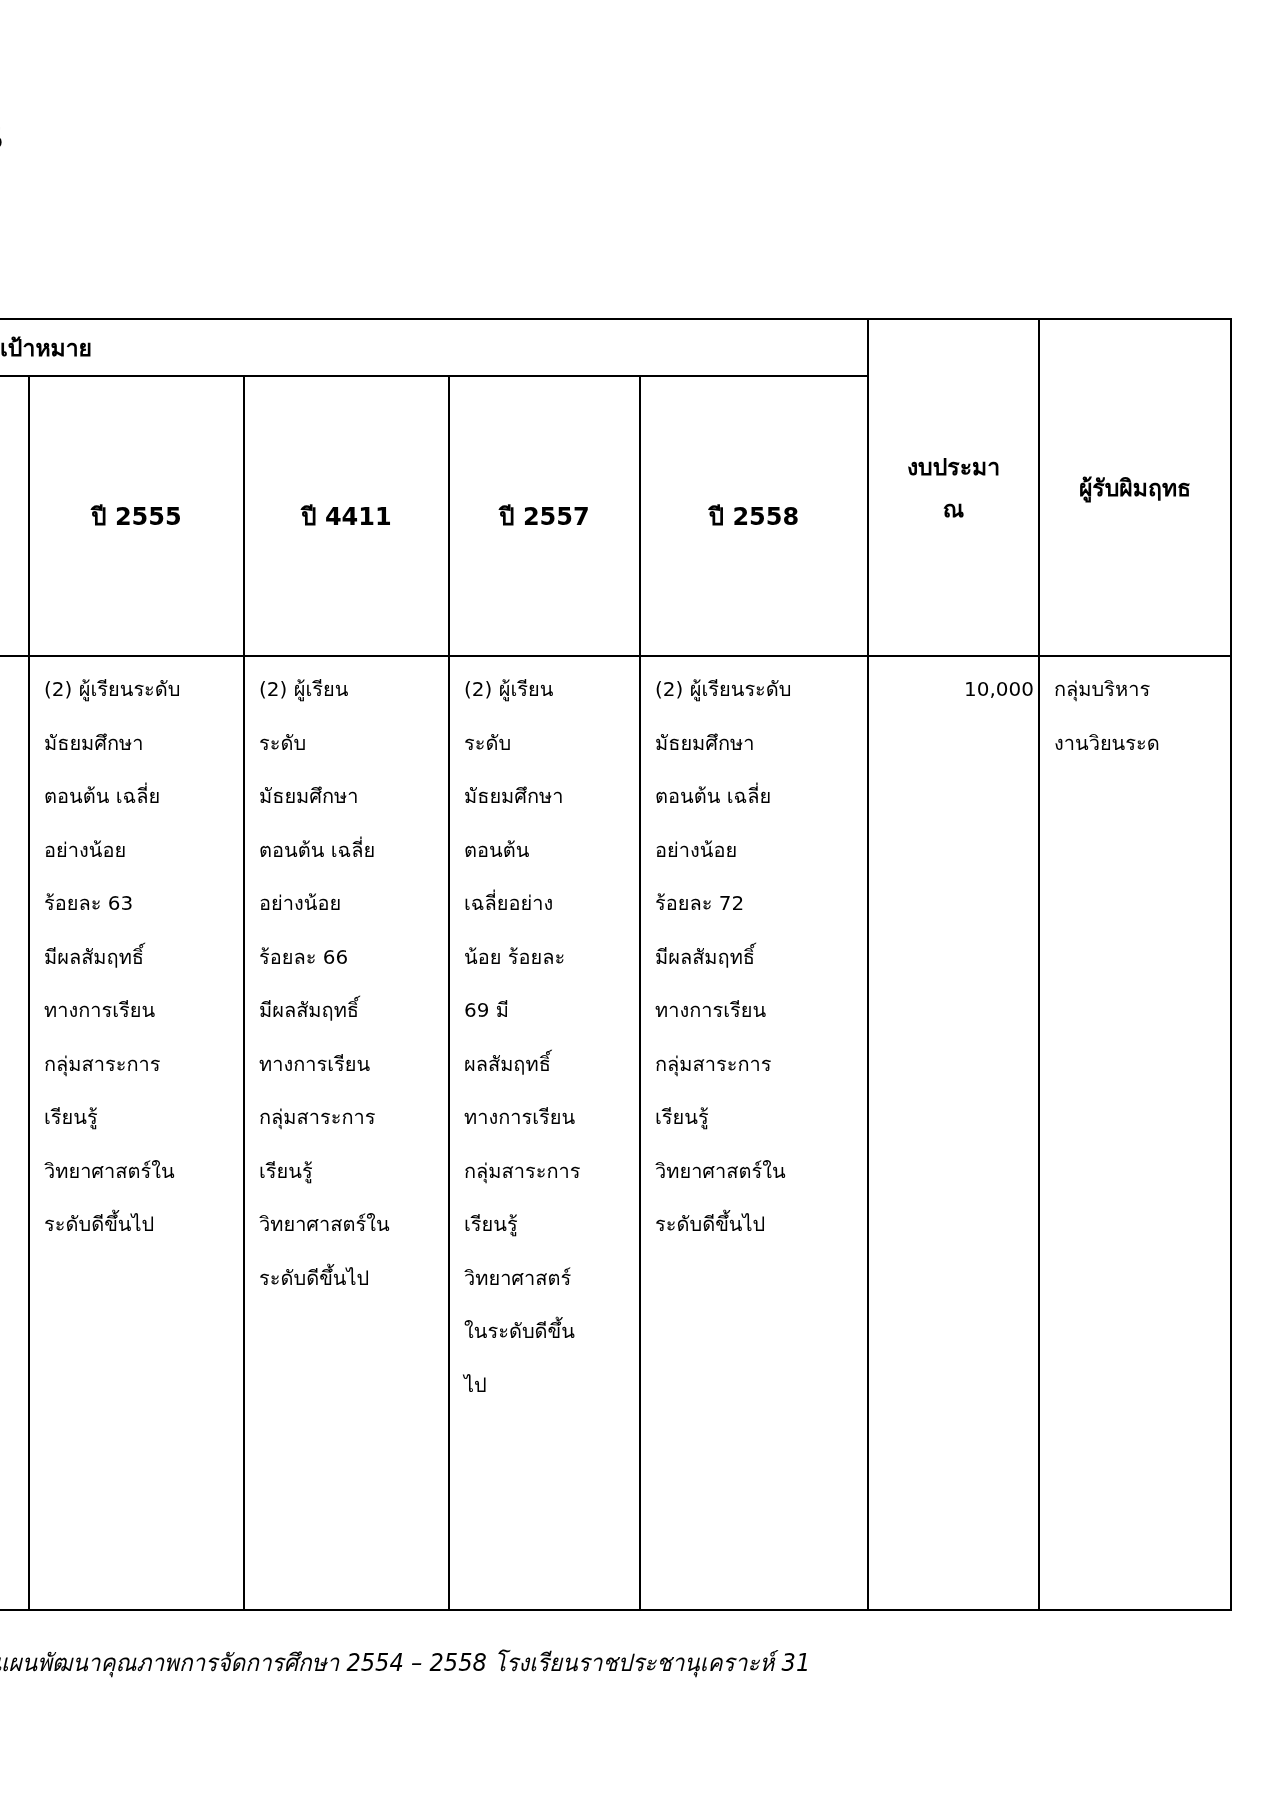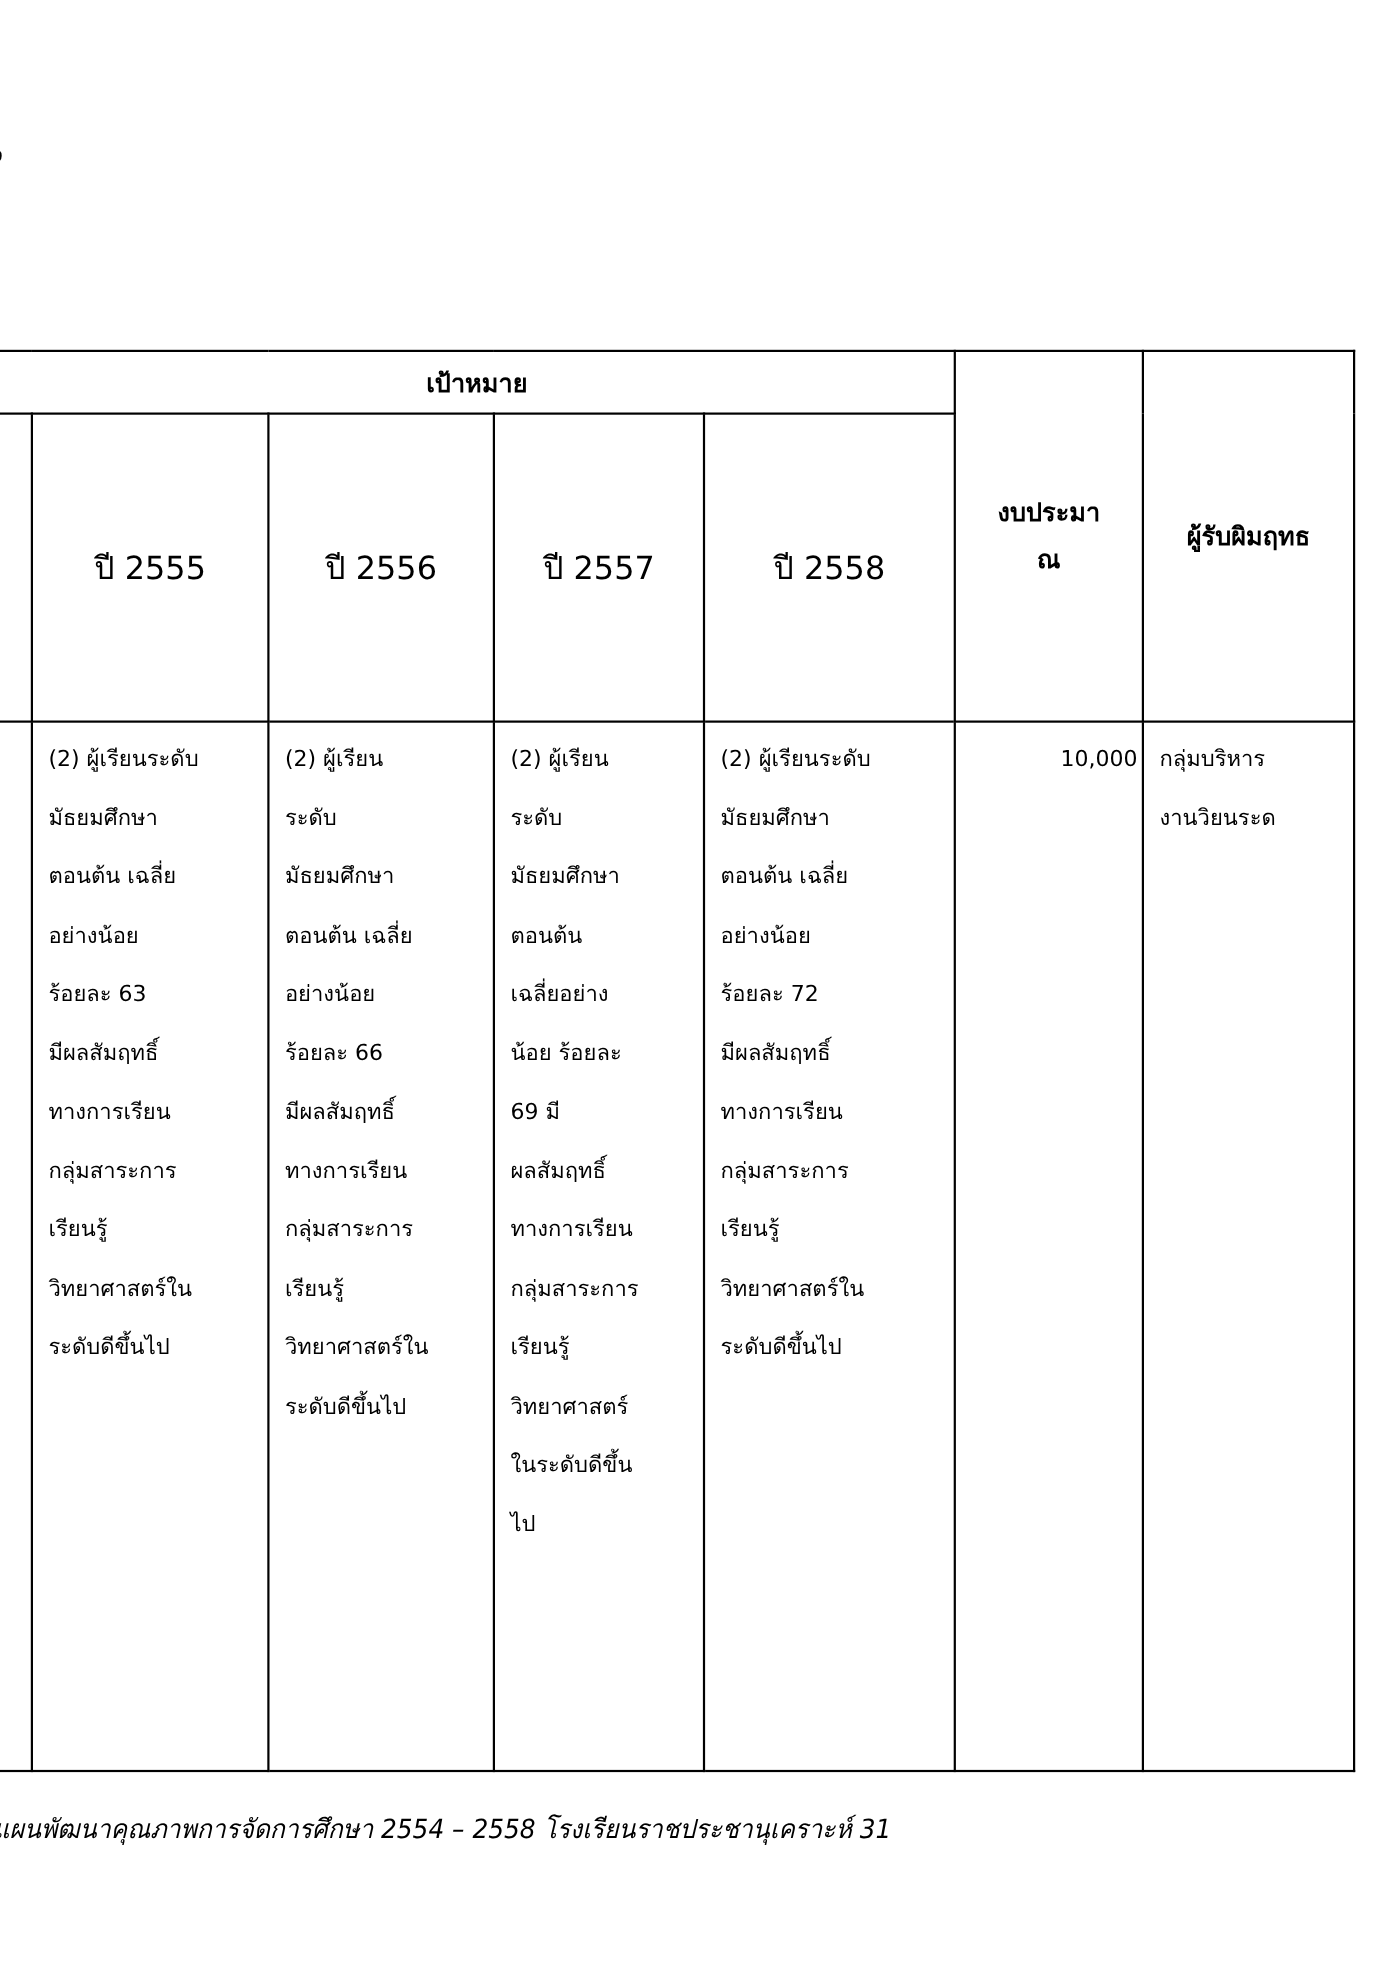--- a/index.html
+++ b/index.html
@@ -32,29 +32,29 @@
     table-layout: fixed;
   }
   .doc-table td, .doc-table th {
     border: 2px solid #000;
     padding: 0;
     vertical-align: middle;
   }
   .doc-table .no-left { border-left: none; }
   .hdr-group {
     height: 55px;
-    text-align: center;
+    text-align: left;
     font-weight: bold;
     font-size: 23px;
   }
   .hdr-year {
     height: 278px;
     text-align: center;
-    font-weight: normal;
-    font-size: 29px;
+    font-weight: bold;
+    font-size: 24px;
   }
   .hdr-tall {
     text-align: center;
     font-weight: bold;
     font-size: 23px;
     line-height: 42px;
   }
   .body-cell {
     height: 946px;
     vertical-align: top !important;
@@ -95,21 +95,21 @@
   <tbody>
       <tr>
     <th class="hdr-group no-left" colspan="5">เป้าหมาย</th>
     <th class="hdr-tall" rowspan="2" style="white-space:pre-line;margin-top:44px;">งบประมา
 ณ</th>
     <th class="hdr-tall" rowspan="2">ผู้รับผิมฤทธ</th>
   </tr>
   <tr>
     <th class="hdr-year no-left"></th>
     <th class="hdr-year">ปี 2555</th>
-    <th class="hdr-year">ปี 2556</th>
+    <th class="hdr-year">ปี 4411</th>
     <th class="hdr-year">ปี 2557</th>
     <th class="hdr-year">ปี 2558</th>
   </tr>
   <tr>
     <td class="body-cell no-left"></td>
     <td class="body-cell">(2)  ผู้เรียนระดับ
 มัธยมศึกษา
 ตอนต้น  เฉลี่ย
 อย่างน้อย
 ร้อยละ  63

